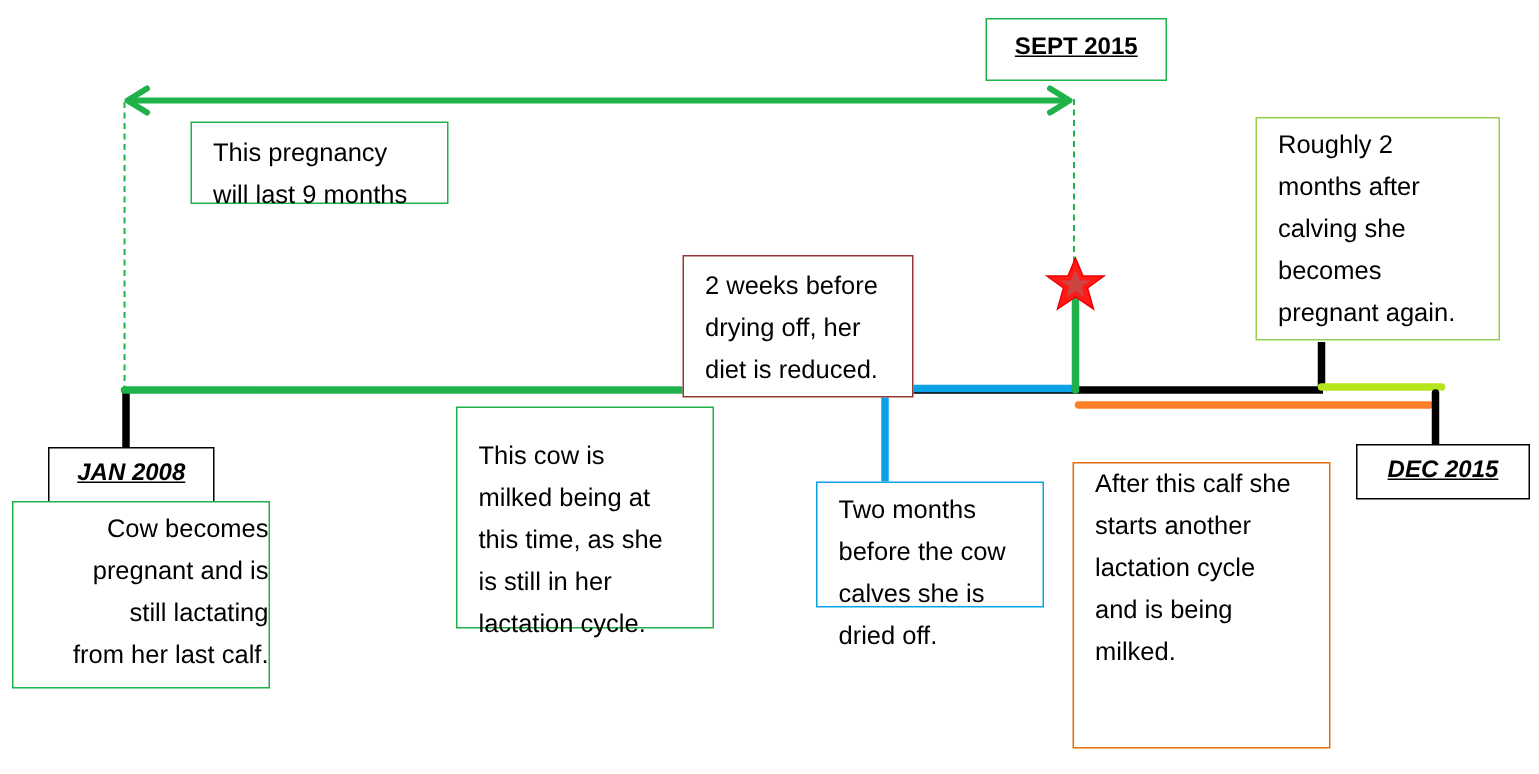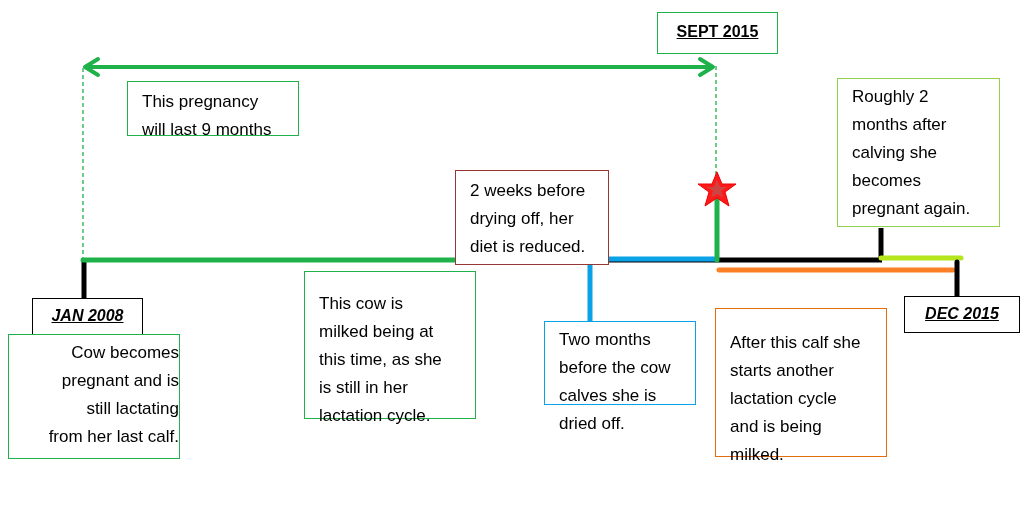--- a/index.html
+++ b/index.html
@@ -87,21 +87,21 @@
 lactation cycle.</span>
 </div>
 
 <div class="box" style="left:544px; top:321px; width:152px; height:84px; border:1px solid #0aa2e6; padding-top:4px;">
   <span class="t">Two months
 before the cow
 calves she is
 dried off.</span>
 </div>
 
-<div class="box" style="left:715px; top:308px; width:172px; height:149px; border:1px solid #e46c0a; padding-top:20px;">
+<div class="box" style="left:715px; top:308px; width:172px; height:191px; border:1px solid #e46c0a; padding-top:0;">
   <span class="t">After this calf she
 starts another
 lactation cycle
 and is being
 milked.</span>
 </div>
 
 <div class="date i" style="left:904px; top:296px; width:116px; height:37px;text-decoration:underline;">DEC 2015</div>
 
 </body></html>

